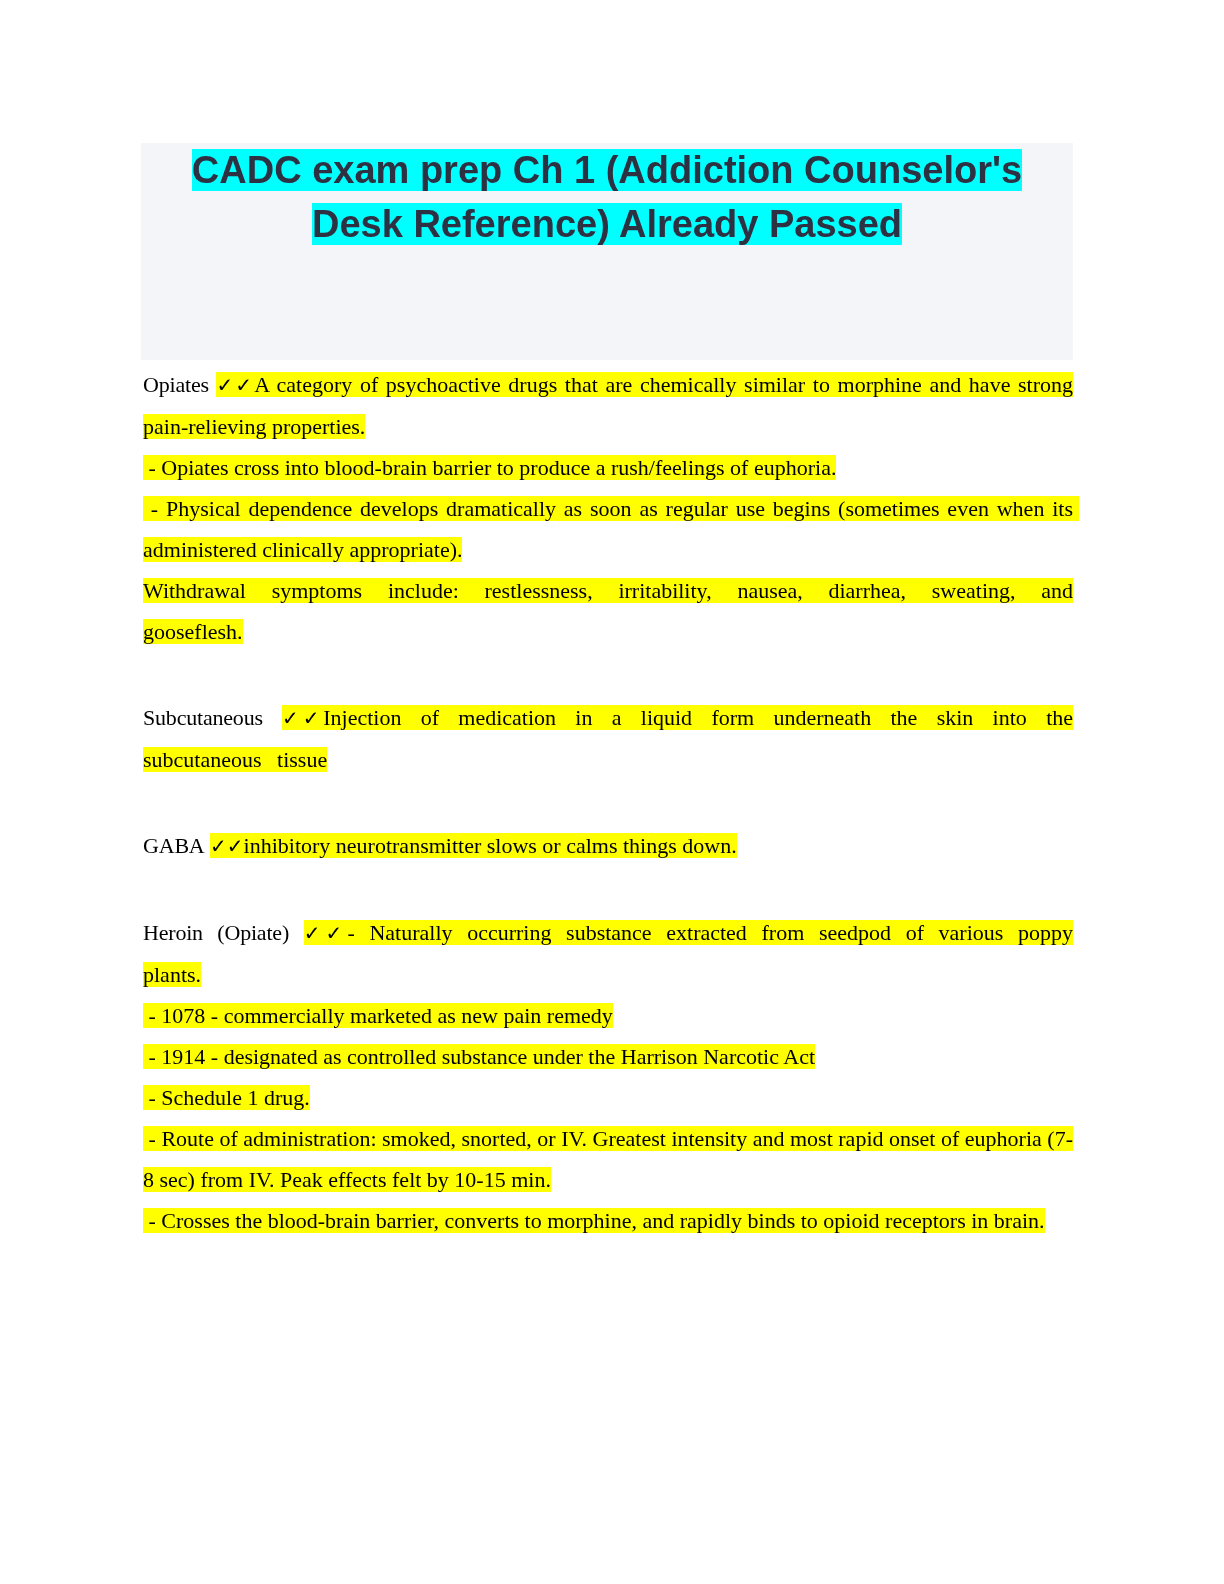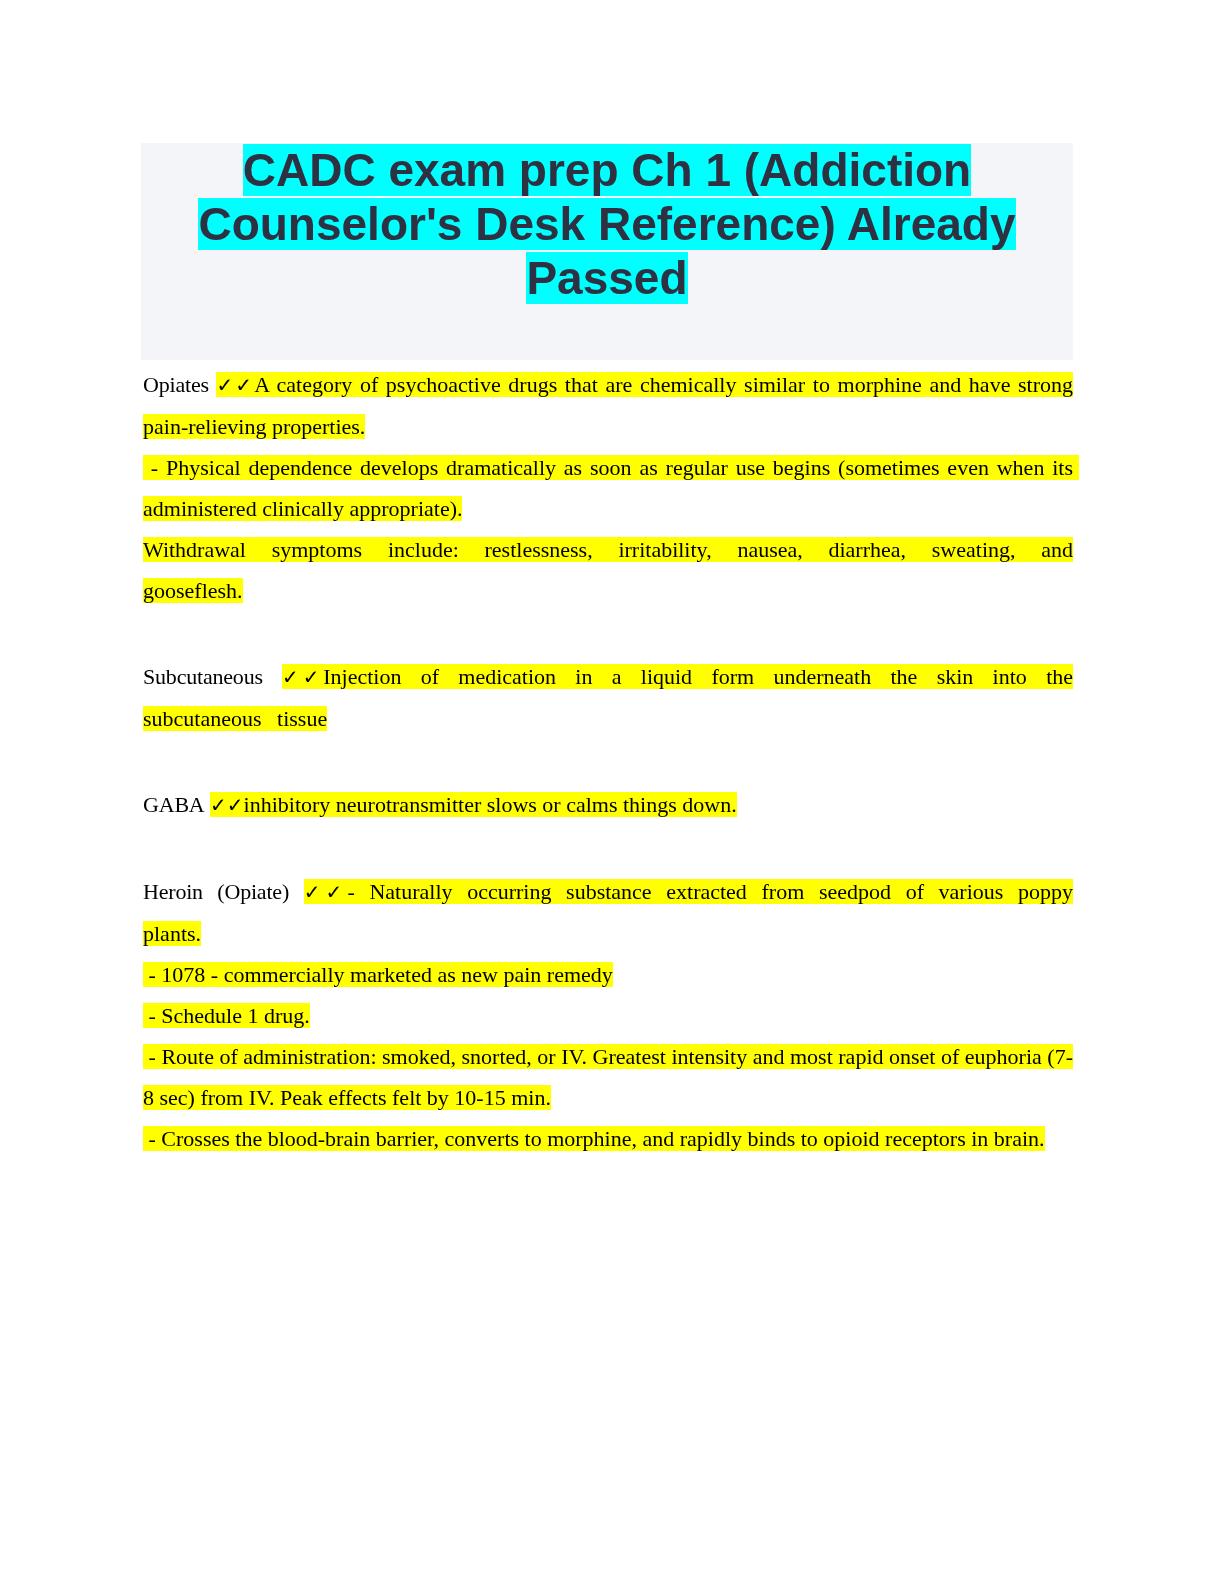--- a/index.html
+++ b/index.html
@@ -24,21 +24,21 @@
       width: 932px;
       height: 217px;
       box-sizing: border-box;
       padding-top: 0px;
       text-align: center;
     }
     .title {
       margin: 0;
       font-family: "Liberation Sans", sans-serif;
       font-weight: bold;
-      font-size: 46px;
+      font-size: 38px;
       line-height: 54px;
       color: #2d3142;
       padding: 0 40px;
     }
     .title span {
       background: #00ffff;
     }
     .content {
       font-family: "Liberation Serif", serif;
       font-size: 22px;
@@ -77,20 +77,21 @@
     <h1 class="title"><span>CADC exam prep Ch 1 (Addiction Counselor's Desk Reference) Already Passed</span></h1>
   </div>
 
   <div class="content">
 
     <div class="entry" style="margin-top:4px;">
       <div class="justify">
         <span class="term">Opiates</span>
         <span class="hl"><span class="check">✓✓</span><span>A category of psychoactive drugs that are chemically similar to morphine and have strong pain-relieving properties.</span></span>
       </div>
+      <div><span class="hl" style="white-space:pre;"> - Opiates cross into blood-brain barrier to produce a rush/feelings of euphoria.</span></div>
       <div class="justify"><span class="hl" style="white-space:pre-wrap;"> - Physical dependence develops dramatically as soon as regular use begins (sometimes even when its administered clinically appropriate).</span></div>
       <div class="justify" style="word-spacing:14px;"><span class="hl">Withdrawal symptoms include: restlessness, irritability, nausea, diarrhea, sweating, and gooseflesh.</span></div>
     </div>
 
     <div class="gap-large"></div>
 
     <div class="entry">
       <div class="justify" style="word-spacing:10px;">
         <span class="term">Subcutaneous</span>
         <span class="hl"><span class="check">✓✓</span><span>Injection of medication in a liquid form underneath the skin into the subcutaneous tissue</span></span>
@@ -107,19 +108,20 @@
     </div>
 
     <div class="gap-large"></div>
 
     <div class="entry">
       <div class="justify" style="word-spacing:4px;">
         <span class="term">Heroin (Opiate)</span>
         <span class="hl"><span class="check">✓✓</span><span>- Naturally occurring substance extracted from seedpod of various poppy plants.</span></span>
       </div>
       <div><span class="hl" style="white-space:pre;"> - 1078 - commercially marketed as new pain remedy</span></div>
+      <div><span class="hl" style="white-space:pre;"> - 1914 - designated as controlled substance under the Harrison Narcotic Act</span></div>
       <div><span class="hl" style="white-space:pre;"> - Schedule 1 drug.</span></div>
       <div class="justify"><span class="hl" style="white-space:pre-wrap;"> - Route of administration: smoked, snorted, or IV. Greatest intensity and most rapid onset of euphoria (7-8 sec) from IV. Peak effects felt by 10-15 min.</span></div>
       <div class="justify"><span class="hl" style="white-space:pre-wrap;"> - Crosses the blood-brain barrier, converts to morphine, and rapidly binds to opioid receptors in brain.</span></div>
     </div>
 
   </div>
 </div>
 
 </body></html>

